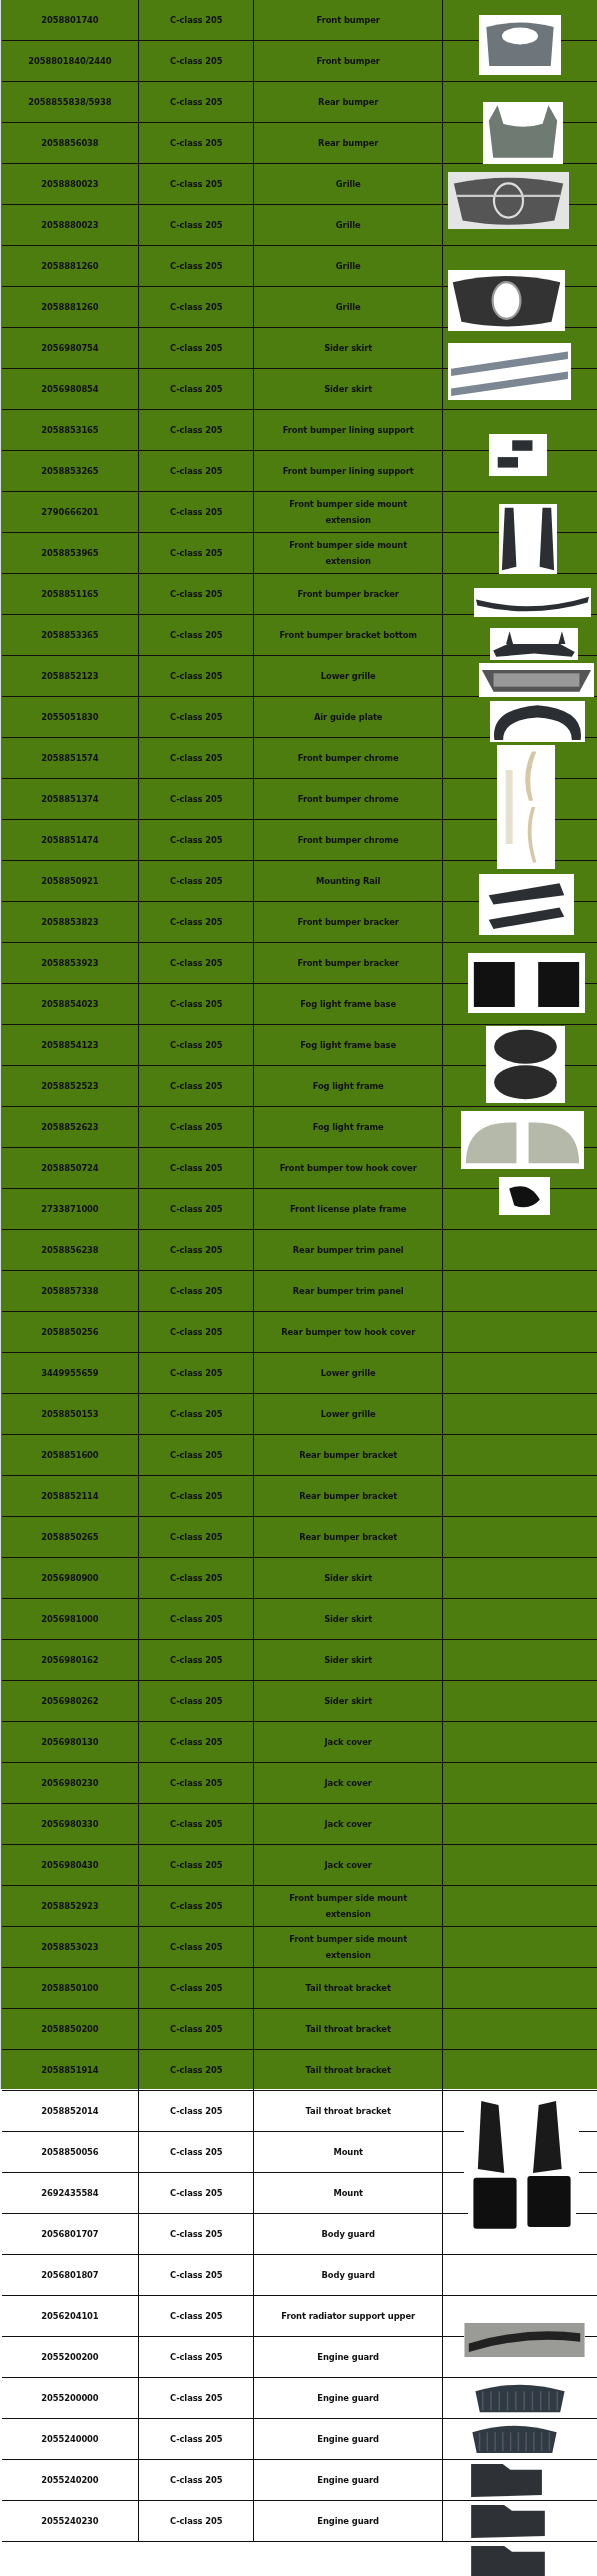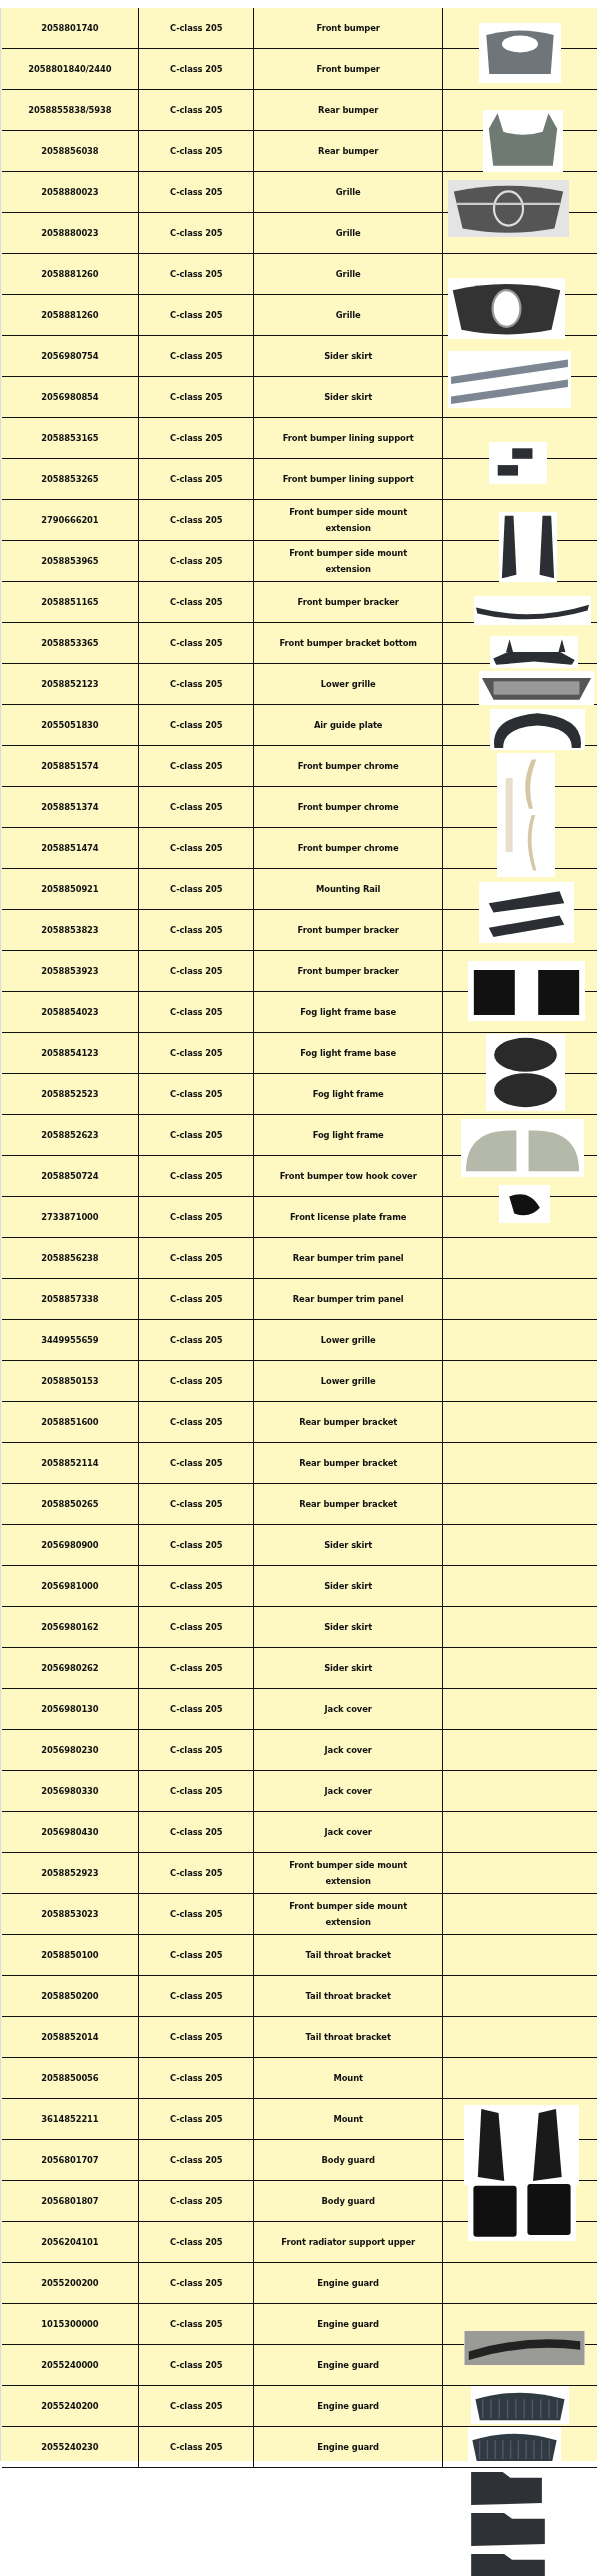--- a/index.html
+++ b/index.html
@@ -1,19 +1,19 @@
 <!DOCTYPE html>
 <html style="font-size:11.7px"><head>
 <meta charset="utf-8">
 <style>
   html, body { margin: 0; padding: 0; background: #ffffff; }
   body { width: 598px; height: 2576px; overflow: hidden; position: relative;
          font-family: "DejaVu Sans", "Liberation Sans", sans-serif; }
-  .sheet { position: absolute; left: 0; top: 8px; width: 598px; height: 2453px;
-           border-left: 0.7px solid #d6dbe6; box-sizing: border-box; background: #fef9c3; }
+  .sheet { position: absolute; left: 0; top: 0; width: 598px; height: 2089px;
+           border-left: 0.7px solid #d6dbe6; box-sizing: border-box; background: #4d7c0f; }
   table.parts { position: absolute; left: 0.7px; top: 0; border-collapse: collapse;
                 table-layout: fixed; width: 596px; }
   table.parts td { border: 0.7px solid #111; height: 40px; padding: 0; text-align: center;
                    vertical-align: middle; font-size: 8.4px; font-weight: bold; color: #111;
                    line-height: 16px; letter-spacing: -0.1px; }
   table.parts tr:first-child td { border-top: none; }
   table.parts td:first-child { border-left: none; }
   table.parts td:last-child { border-right: none; }
   col.c1 { width: 137px; } col.c2 { width: 115px; } col.c3 { width: 189px; } col.c4 { width: 155px; }
   td.img-cell { position: relative; }
@@ -221,20 +221,26 @@
           <td><span class="desc">Rear bumper trim panel</span></td>
           <td class="img-cell"></td>
         </tr>
         <tr>
           <td><span class="desc">2058857338</span></td>
           <td><span class="desc">C-class 205</span></td>
           <td><span class="desc">Rear bumper trim panel</span></td>
           <td class="img-cell"></td>
         </tr>
         <tr>
+          <td><span class="desc">2058850256</span></td>
+          <td><span class="desc">C-class 205</span></td>
+          <td><span class="desc">Rear bumper tow hook cover</span></td>
+          <td class="img-cell"></td>
+        </tr>
+        <tr>
           <td><span class="desc">3449955659</span></td>
           <td><span class="desc">C-class 205</span></td>
           <td><span class="desc">Lower grille</span></td>
           <td class="img-cell"></td>
         </tr>
         <tr>
           <td><span class="desc">2058850153</span></td>
           <td><span class="desc">C-class 205</span></td>
           <td><span class="desc">Lower grille</span></td>
           <td class="img-cell"></td>
@@ -323,33 +329,39 @@
           <td><span class="desc">Tail throat bracket</span></td>
           <td class="img-cell"></td>
         </tr>
         <tr>
           <td><span class="desc">2058850200</span></td>
           <td><span class="desc">C-class 205</span></td>
           <td><span class="desc">Tail throat bracket</span></td>
           <td class="img-cell"></td>
         </tr>
         <tr>
+          <td><span class="desc">2058851914</span></td>
+          <td><span class="desc">C-class 205</span></td>
+          <td><span class="desc">Tail throat bracket</span></td>
+          <td class="img-cell"></td>
+        </tr>
+        <tr>
           <td><span class="desc">2058852014</span></td>
           <td><span class="desc">C-class 205</span></td>
           <td><span class="desc">Tail throat bracket</span></td>
           <td class="img-cell"></td>
         </tr>
         <tr>
           <td><span class="desc">2058850056</span></td>
           <td><span class="desc">C-class 205</span></td>
           <td><span class="desc">Mount</span></td>
           <td class="img-cell"></td>
         </tr>
         <tr>
-          <td><span class="desc">3614852211</span></td>
+          <td><span class="desc">2692435584</span></td>
           <td><span class="desc">C-class 205</span></td>
           <td><span class="desc">Mount</span></td>
           <td class="img-cell"></td>
         </tr>
         <tr>
           <td><span class="desc">2056801707</span></td>
           <td><span class="desc">C-class 205</span></td>
           <td><span class="desc">Body guard</span></td>
           <td class="img-cell"></td>
         </tr>
@@ -365,21 +377,21 @@
           <td><span class="desc">Front radiator support upper</span></td>
           <td class="img-cell"></td>
         </tr>
         <tr>
           <td><span class="desc">2055200200</span></td>
           <td><span class="desc">C-class 205</span></td>
           <td><span class="desc">Engine guard</span></td>
           <td class="img-cell"></td>
         </tr>
         <tr>
-          <td><span class="desc">1015300000</span></td>
+          <td><span class="desc">2055200000</span></td>
           <td><span class="desc">C-class 205</span></td>
           <td><span class="desc">Engine guard</span></td>
           <td class="img-cell"></td>
         </tr>
         <tr>
           <td><span class="desc">2055240000</span></td>
           <td><span class="desc">C-class 205</span></td>
           <td><span class="desc">Engine guard</span></td>
           <td class="img-cell"></td>
         </tr>

